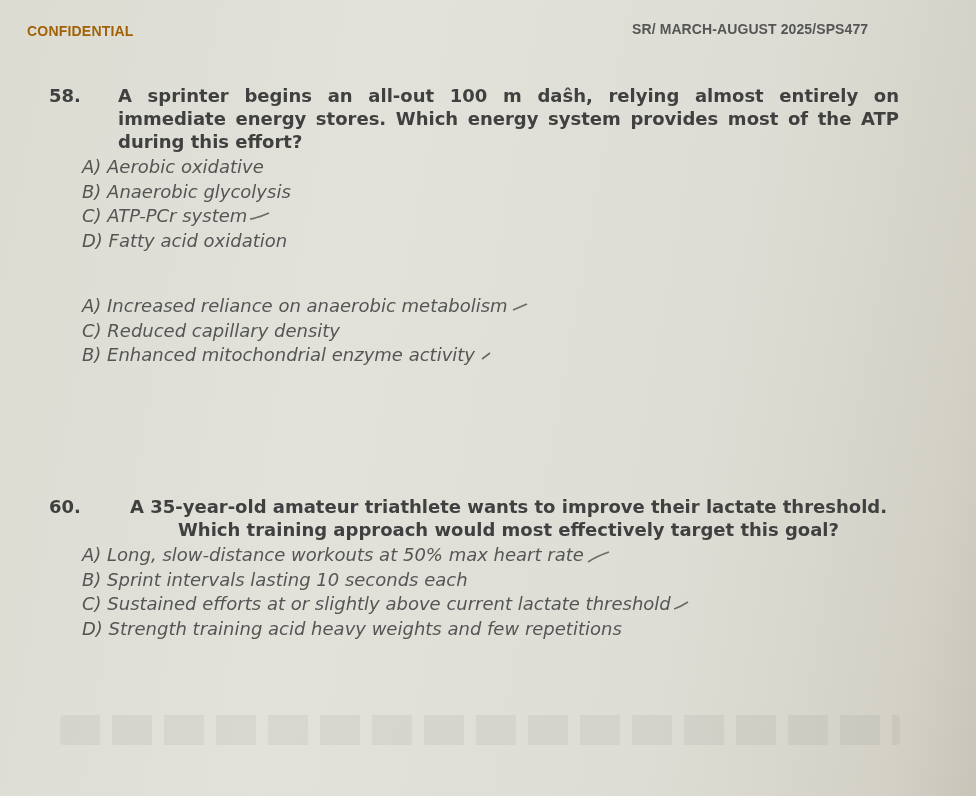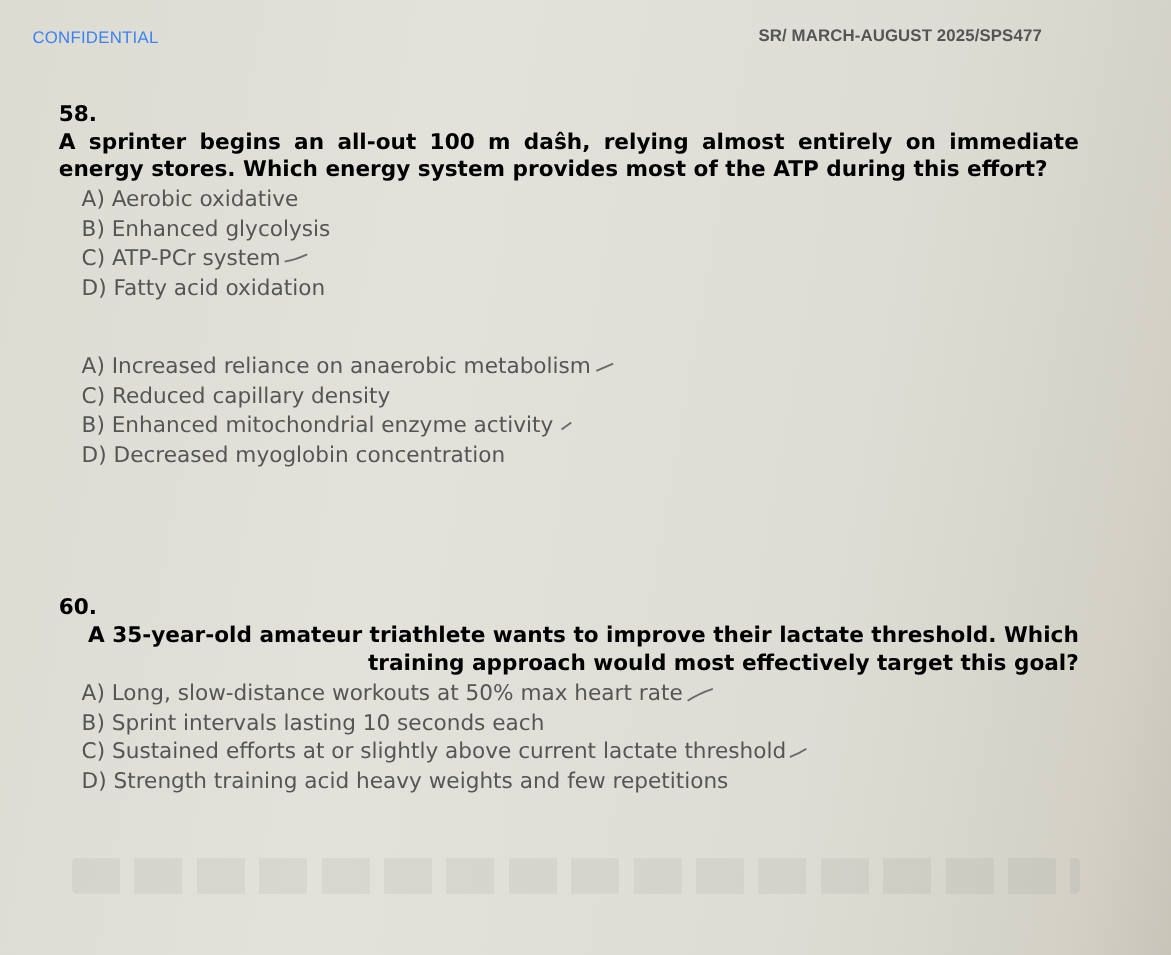--- a/index.html
+++ b/index.html
@@ -18,22 +18,22 @@
     .page {
       position: absolute;
       left: 0; top: 0;
       width: 976px; height: 796px;
     }
     .header-left {
       position: absolute;
       left: 27px; top: 23px;
       font-family: "Liberation Sans", sans-serif;
       font-size: 14px;
-      font-weight: normal;
-      color: #3b82f6;
+      font-weight: bold;
+      color: #a16207;
       letter-spacing: 0.2px;
     }
     .header-right {
       position: absolute;
       left: 632px; top: 21px;
       font-family: "Liberation Sans", sans-serif;
       font-size: 14px;
       font-weight: bold;
       color: #555;
       letter-spacing: 0.1px;
@@ -41,35 +41,36 @@
     .question {
       position: absolute;
       left: 49px;
       width: 850px;
     }
     .q-stem {
       display: flex;
       font-weight: bold;
       font-size: 18px;
       line-height: 23px;
-      color: #000000;
-      flex-direction: column;
+      color: #404040;
     }
     .q-num {
       flex: 0 0 auto;
       width: 33px;
     }
     .q-text {
       flex: 1 1 auto;
       text-align: justify;
+      margin-left: 36px;
     }
-    .q-text.nojustify { text-align: right; }
+    .q-text.nojustify { text-align: center; }
     .options {
-      margin-left: 19px;
+      margin-left: 33px;
       margin-top: 2px;
+      font-style: italic;
     }
     .option {
       font-size: 18px;
       line-height: 24.5px;
       color: #555;
       white-space: nowrap;
     }
     .tick {
       display: inline-block;
       width: 20px;
@@ -95,38 +96,37 @@
   <div class="header-left">CONFIDENTIAL</div>
   <div class="header-right">SR/ MARCH-AUGUST 2025/SPS477</div>
 
   <div class="question" style="top:84px;">
     <div class="q-stem">
       <span class="q-num">58.</span>
       <span class="q-text">A sprinter begins an all-out 100 m daŝh, relying almost entirely on immediate energy stores. Which energy system provides most of the ATP during this effort?</span>
     </div>
     <div class="options">
       <div class="option"><span>A) Aerobic oxidative</span></div>
-      <div class="option"><span>B) Enhanced glycolysis</span></div>
+      <div class="option"><span>B) Anaerobic glycolysis</span></div>
       <div class="option"><span>C) ATP-PCr system</span><span class="tick"><svg width="20" height="10" viewBox="0 0 20 10">
               <path d="M0 7 Q8 6 19 1" stroke="#6a6a6a" stroke-width="1.6" fill="none"></path>
             </svg></span></div>
       <div class="option"><span>D) Fatty acid oxidation</span></div>
     </div>
   </div>
 
   <div class="question" style="top:292px;">
     <div class="options">
       <div class="option"><span>A) Increased reliance on anaerobic metabolism</span><span class="tick"><svg width="20" height="10" viewBox="0 0 20 10">
               <path d="M2 8 Q9 5 16 2" stroke="#6a6a6a" stroke-width="1.6" fill="none"></path>
             </svg></span></div>
       <div class="option"><span>C) Reduced capillary density</span></div>
       <div class="option"><span>B) Enhanced mitochondrial enzyme activity</span><span class="tick"><svg width="20" height="10" viewBox="0 0 20 10">
               <path d="M4 8 Q8 5 12 2" stroke="#6a6a6a" stroke-width="1.6" fill="none"></path>
             </svg></span></div>
-      <div class="option"><span>D) Decreased myoglobin concentration</span></div>
     </div>
   </div>
 
   <div class="question" style="top:495px;">
     <div class="q-stem">
       <span class="q-num">60.</span>
       <span class="q-text nojustify">A 35-year-old amateur triathlete wants to improve their lactate threshold. Which training approach would most effectively target this goal?</span>
     </div>
     <div class="options">
       <div class="option"><span>A) Long, slow-distance workouts at 50% max heart rate</span><span class="tick"><svg width="24" height="12" viewBox="0 0 24 12">

